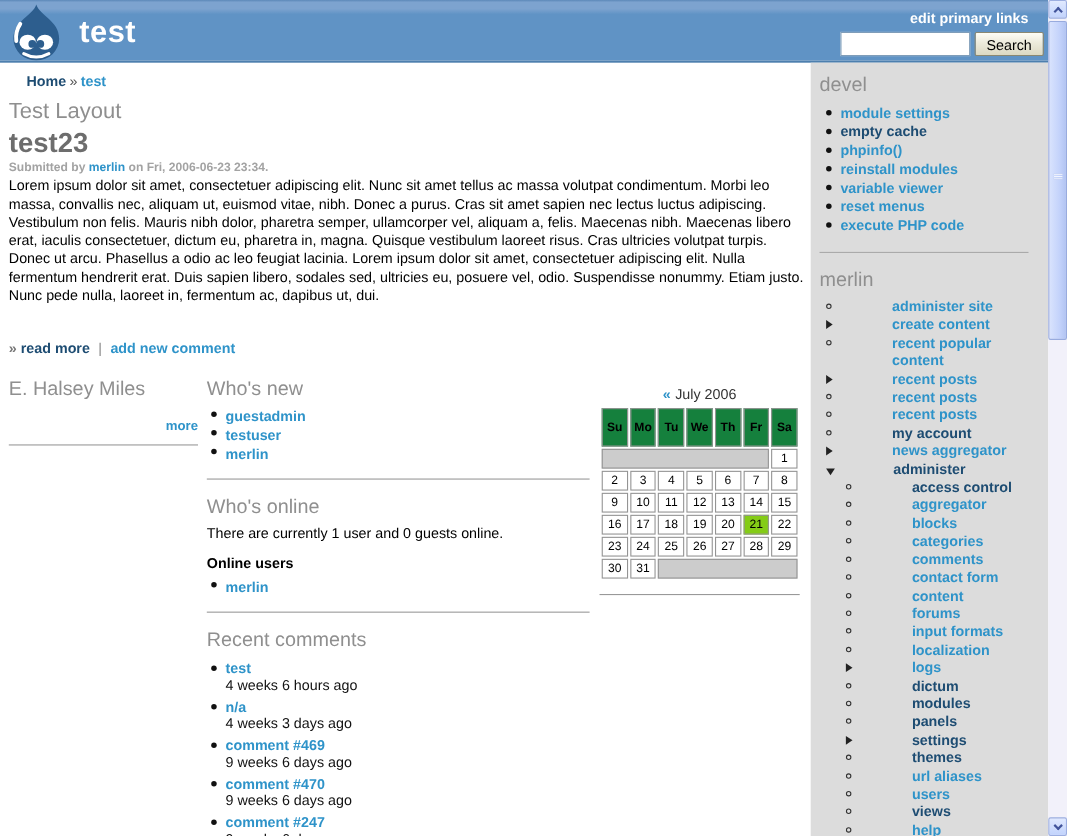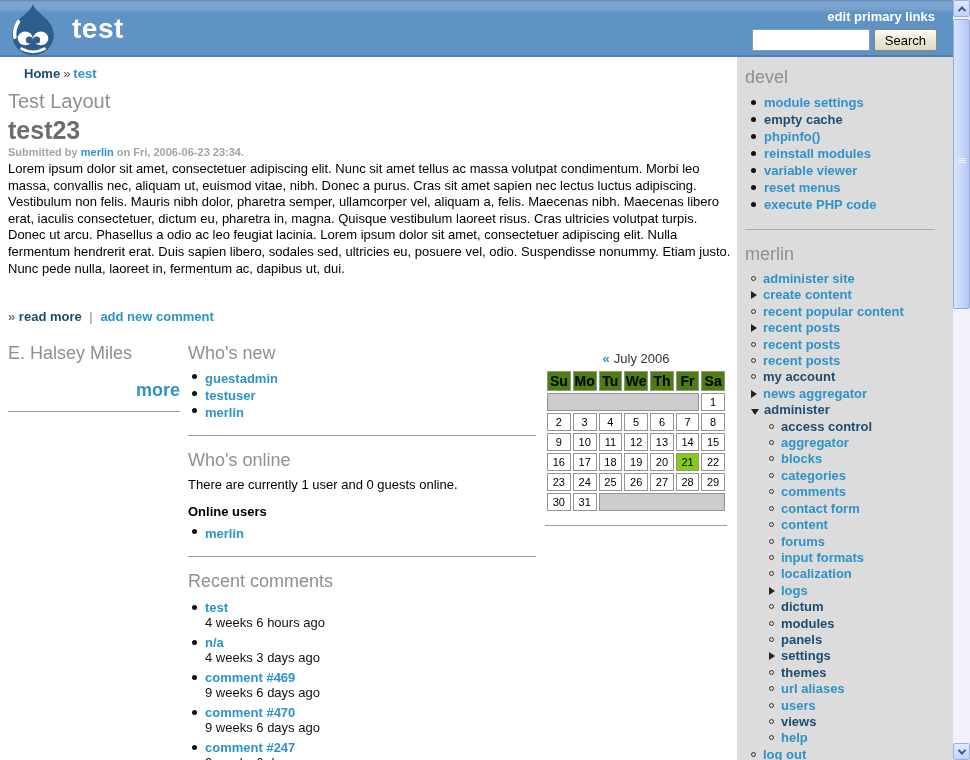--- a/index.html
+++ b/index.html
@@ -15,21 +15,21 @@
 
   
   .header {
     position:absolute; left:0; top:0; width:953px; height:57px;
     background:linear-gradient(#5c88b8 0px,#7da3cf 2px,#7da3cf 8px,#6093c5 13px,#6093c5 100%);
     border-bottom:2px solid #4d7fae;
   }
   .brand { position:absolute; left:8px; top:3px; display:flex; align-items:center; gap:14px; }
   .site-name { color:#fff; font-size:28px; font-weight:bold; letter-spacing:0.5px; }
   .edit-links { position:absolute; right:18px; top:9px; color:#fff; font-weight:bold; font-size:13px; }
-  .search-row { position:absolute; right:16px; top:29px; display:flex; gap:4px; }
+  .search-row { position:absolute; right:4px; top:29px; display:flex; gap:4px; }
   .search-input {
     width:118px; height:22px; border:1px solid #7f9db9; background:#fff;
     font-family:inherit; font-size:12px; padding:2px 3px;
   }
   .search-btn {
     height:22px; padding:1px 10px; font-family:inherit; font-size:13px; color:#000;
     background:linear-gradient(#fdfdf6,#eceadb 45%,#dcd9c3); border:1px solid #8a8872; border-radius:2px;
   }
 
   
@@ -61,42 +61,42 @@
   .node-links { position:absolute; left:8px; top:309px; font-size:13px; }
   .rm-marker { color:#777; font-weight:bold; }
   .pipe { color:#888; padding:0 4px; }
 
   
   .col { position:absolute; top:343px; }
   .col1 { left:8px;  width:172px; }
   .col2 { left:188px; width:348px; }
   .col3 { left:545px; width:182px; }
   .block-title { font-size:18px; font-weight:normal; color:#8f8f8f; margin-bottom:6px; }
-  .more-row { text-align:right; font-size:18px; margin-top:16px; }
+  .more-row { text-align:right; font-size:12px; margin-top:16px; }
   hr.sep { border:none; border-top:1px solid #999; margin:14px 0; }
   .col1 hr.sep { margin-top:10px; }
 
   ul.blist { list-style:none; margin:6px 0 0 4px; }
   ul.blist li { display:flex; align-items:center; line-height:17px; font-size:13px; }
   .bullet { flex:0 0 auto; display:inline-block; }
   .bullet.disc { width:5px; height:5px; border-radius:50%; background:#111; margin-right:8px; position:relative; top:-2px; }
   .status-line { font-size:13px; margin:2px 0 12px 0; }
   .sub-heading { font-size:13px; font-weight:bold; margin:4px 0 6px 0; }
   ul.clist { list-style:none; margin:8px 0 0 4px; }
   ul.clist li { margin-bottom:5px; font-size:13px; }
   ul.clist .c-link-row { display:flex; align-items:baseline; }
   ul.clist .time { margin-left:13px; color:#111; line-height:15px; }
 
   
   .cal-caption { text-align:center; font-size:13px; margin:8px 0 3px 0; color:#333; }
   .cal-caption .lnk { margin-right:4px; }
   table.cal { border-collapse:separate; border-spacing:2px; margin-left:0; }
   table.cal th {
-    background:#4d7c0f; border:1px solid #949494; font-size:14px; font-weight:bold;
-    width:24px; height:20px; text-align:center; color:#000;
+    background:#15803d; border:1px solid #949494; font-size:11px; font-weight:bold;
+    width:24px; height:35px; text-align:center; color:#000;
   }
   table.cal td {
     background:#fff; border:1px solid #949494; font-size:11px;
     width:24px; height:18px; text-align:center; color:#000;
   }
   table.cal td.empty { background:#ccc; }
   table.cal td.sel { background:#84cc16; }
   .cal-hr { border:none; border-top:1px solid #999; margin:12px 0 0 0; }
 
   
@@ -105,21 +105,21 @@
     background:#dcdcdc; padding:8px 10px 0 8px; overflow:hidden;
   }
   .sb-block-title { font-size:18px; font-weight:normal; color:#8f8f8f; margin:2px 0 6px 0; }
   ul.sb-list { list-style:none; margin-left:6px; }
   ul.sb-list li { display:flex; align-items:baseline; line-height:17px; font-size:13px; }
   .sidebar hr.sep { border:none; border-top:1px solid #aaa; margin:16px 8px 14px 0; }
 
   ul.menu { list-style:none; margin-left:6px; }
   ul.menu ul { list-style:none; margin-left:18px; }
   ul.menu li { font-size:13px; line-height:16.4px; }
-  .mi-row { display:flex; align-items:baseline; }
+  .mi-row { display:flex; align-items:baseline;gap:48px; }
   .bullet.leaf { width:5px; height:5px; border:1px solid #333; border-radius:50%; background:transparent; margin-right:7px; position:relative; top:-2px; }
   .bullet.collapsed { width:0; height:0; border-left:6px solid #222; border-top:4px solid transparent; border-bottom:4px solid transparent; margin-right:6px; position:relative; top:0px; }
   .bullet.expanded { width:0; height:0; border-top:6px solid #222; border-left:4px solid transparent; border-right:4px solid transparent; margin-right:5px; position:relative; top:1px; }
 </style>
 </head>
 <body>
 
 <div class="page">
 
   <div class="header">

